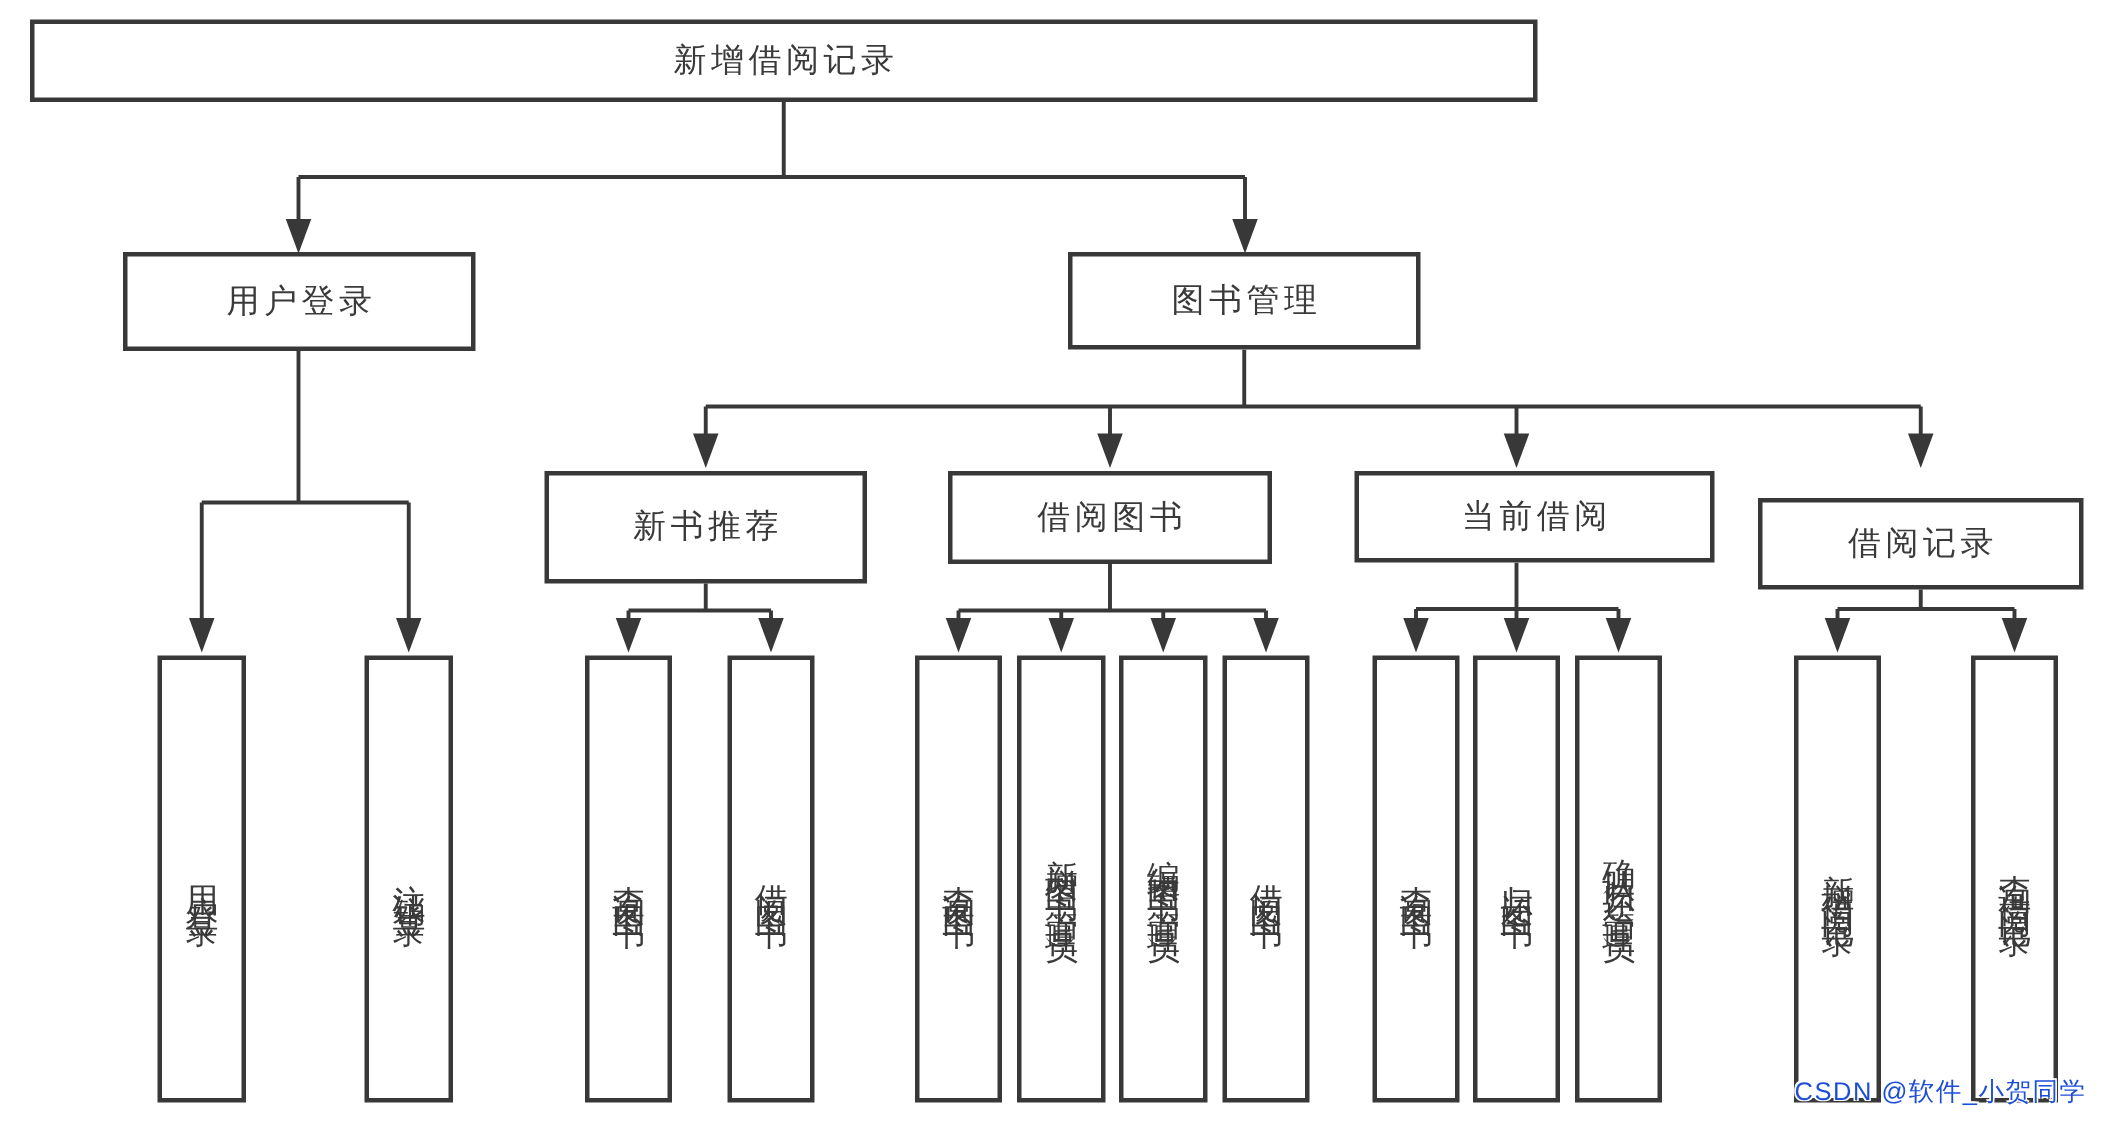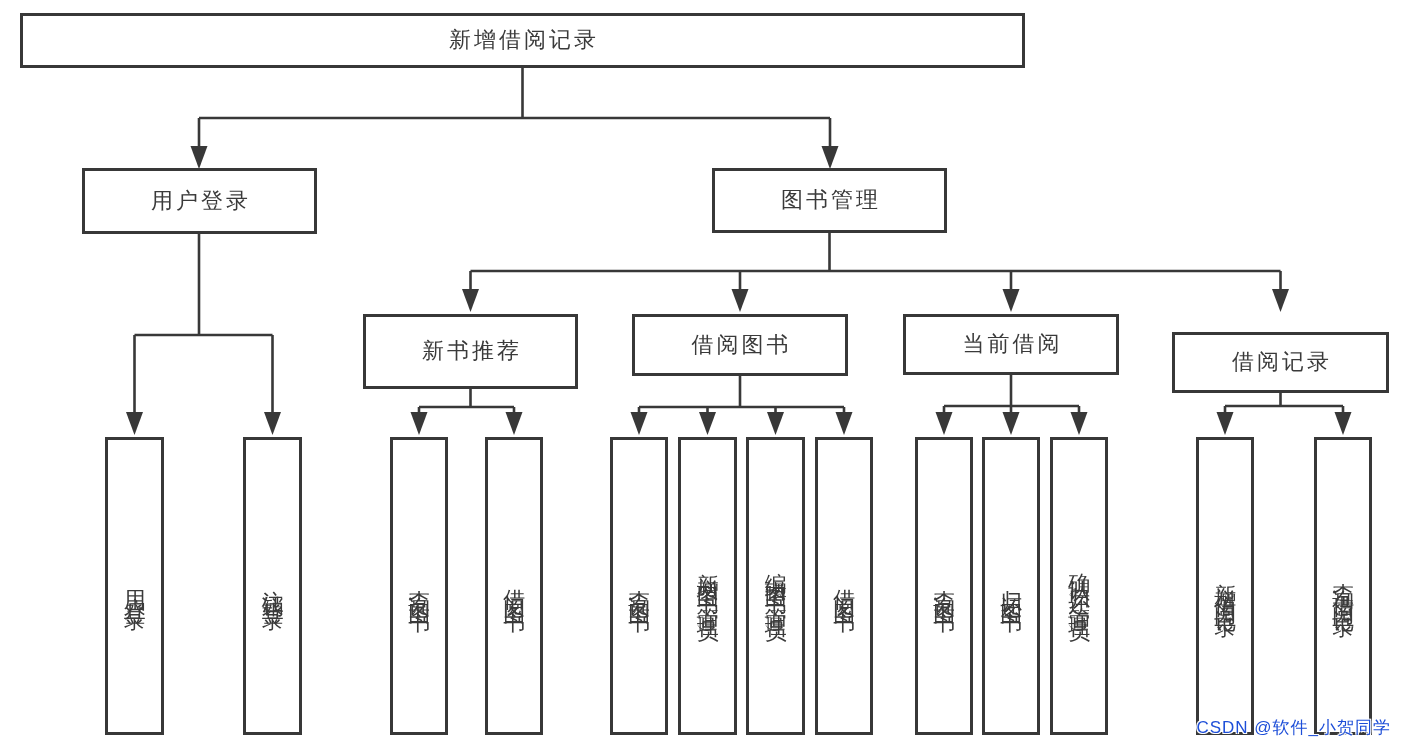--- a/index.html
+++ b/index.html
@@ -46,21 +46,21 @@
     font-size: 22px;
   }
   
   .n-root    { left: 20px;   top: 13px;  width: 1005px; height: 55px; }
   
   .n-login   { left: 82px;   top: 168px; width: 235px;  height: 66px; }
   .n-mgmt    { left: 712px;  top: 168px; width: 235px;  height: 65px; }
   
   .n-newbook { left: 363px;  top: 314px; width: 215px;  height: 75px; }
   .n-borrow  { left: 632px;  top: 314px; width: 216px;  height: 62px; }
-  .n-current { left: 903px;  top: 314px; width: 216px;  height: 61px; }
+  .n-current { left: 903px;  top: 314px; width: 240px;  height: 61px; }
   .n-records { left: 1172px; top: 332px; width: 217px;  height: 61px; text-align: right; }
   
   .leaf      { top: 437px; height: 298px; }
   .n-u1 { left: 105px;  width: 59px; }
   .n-u2 { left: 243px;  width: 59px; }
   .n-n1 { left: 390px;  width: 58px; }
   .n-n2 { left: 485px;  width: 58px; }
   .n-b1 { left: 610px;  width: 58px; }
   .n-b2 { left: 678px;  width: 59px; }
   .n-b3 { left: 746px;  width: 59px; }

